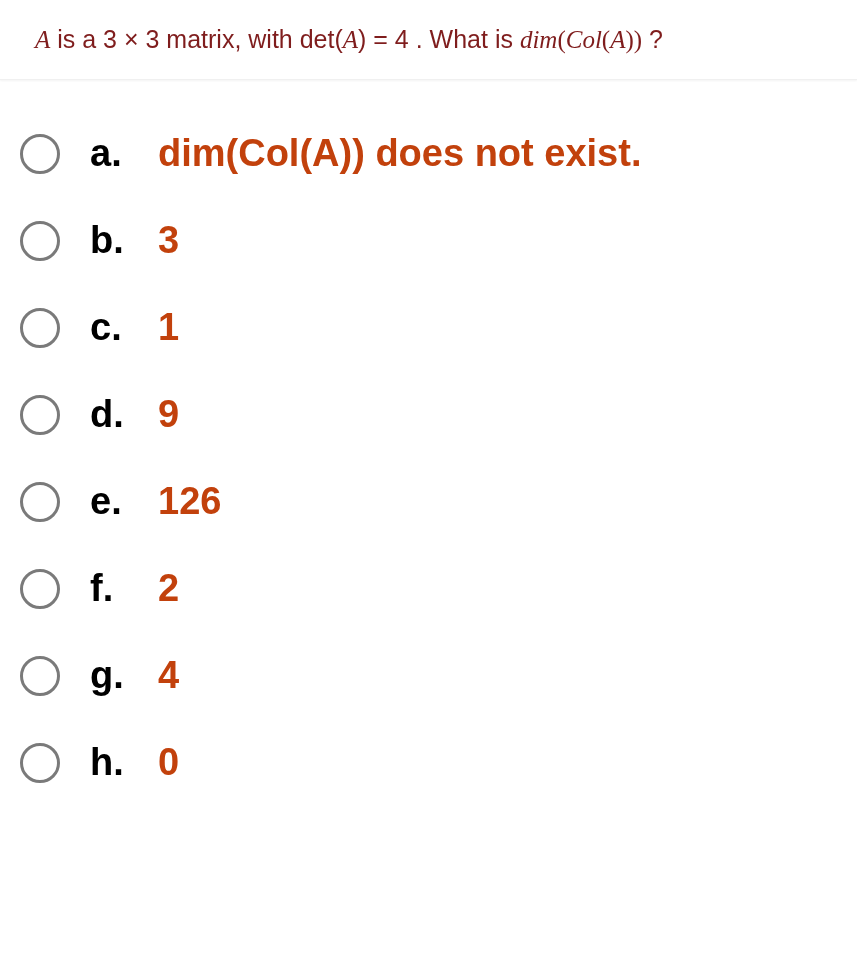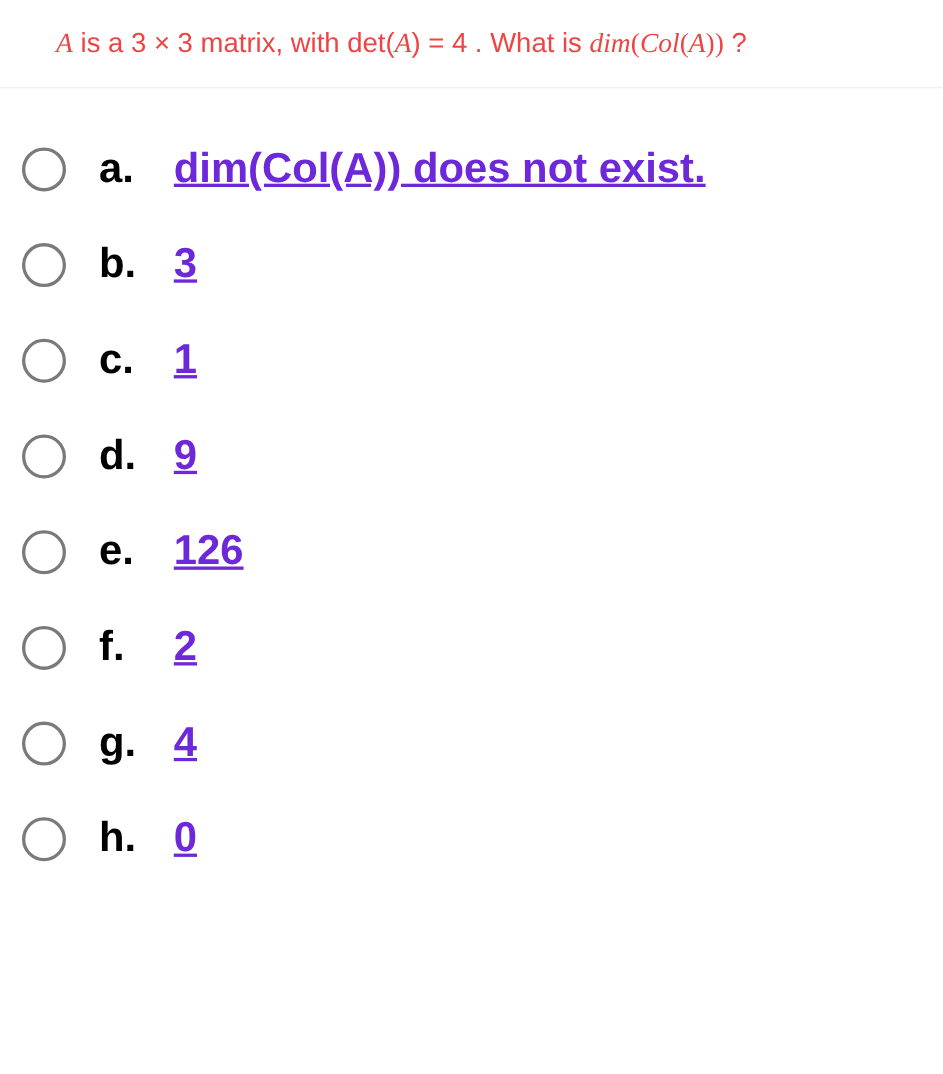--- a/index.html
+++ b/index.html
@@ -15,23 +15,22 @@
       position: relative;
     }
     .question-box {
       background: #ffffff;
       border-bottom: 1px solid #f0f0f0;
       padding: 22px 35px;
       box-shadow: 0 1px 2px rgba(0,0,0,0.05);
     }
     .question-text {
       font-size: 25px;
-      color: #ef4444;
+      color: #7f1d1d;
       line-height: 1.4;
-      margin-left: 16px;
     }
     .question-text .italic {
       font-style: italic;
       font-family: 'Times New Roman', Times, serif;
     }
     .question-text .math {
       font-family: 'Times New Roman', Times, serif;
     }
     .options-container {
       padding: 30px 20px 10px 20px;
@@ -54,23 +53,22 @@
     .option-label {
       font-size: 38px;
       font-weight: bold;
       color: #000000;
       width: 52px;
       flex-shrink: 0;
     }
     .option-text {
       font-size: 38px;
       font-weight: bold;
-      color: #6d28d9;
+      color: #c2410c;
       margin-left: 16px;
-      text-decoration: underline;
     }
   </style>
 </head>
 <body>
 
 <div class="question-box">
   <div class="question-text">
     <span class="italic">A</span><span> is a 3 × 3 matrix, with det(</span><span class="italic">A</span><span>) = 4 . What is </span><span class="math italic">dim</span><span class="math">(</span><span class="math italic">Col</span><span class="math">(</span><span class="math italic">A</span><span class="math">))</span><span> ?</span>
   </div>
 </div>

